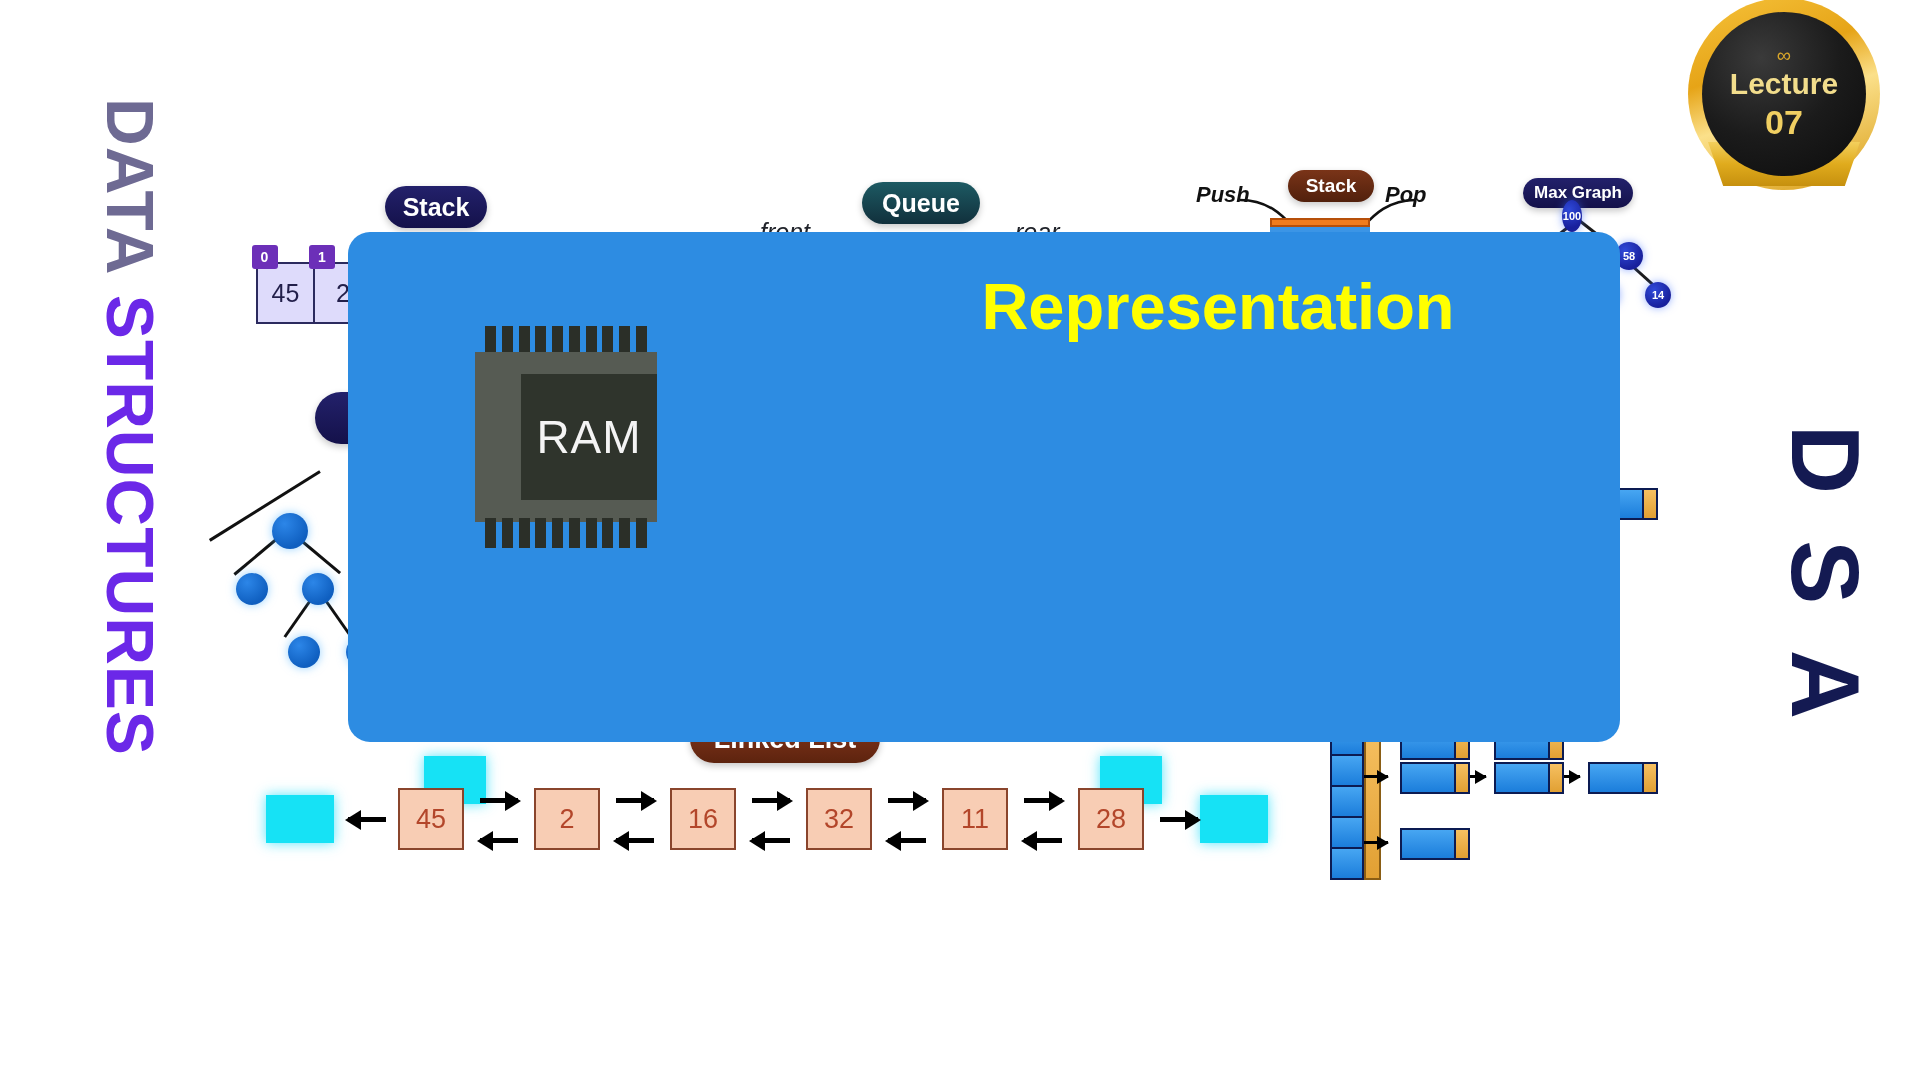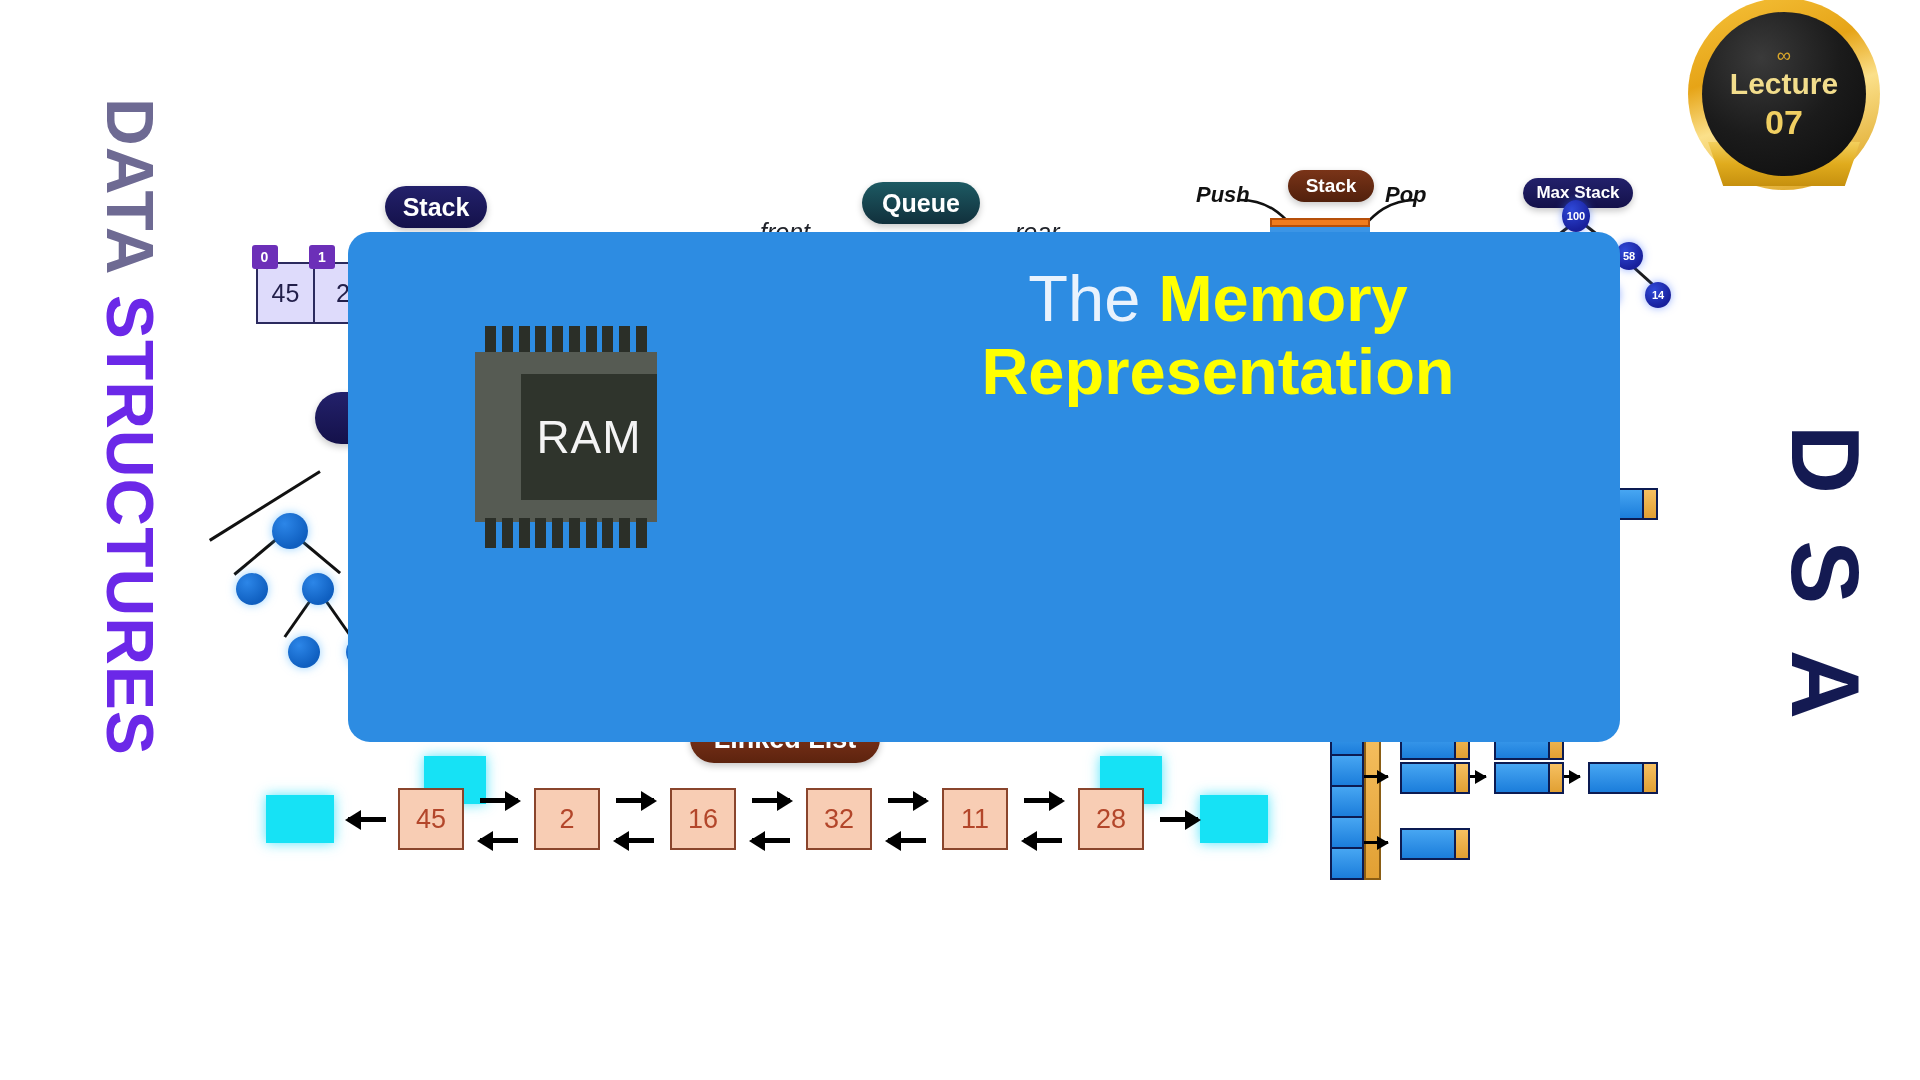--- a/index.html
+++ b/index.html
@@ -299,30 +299,30 @@
     </svg>
     <div class="stack">
       <div class="bar"></div>
       <div class="slot"></div>
       <div class="slot"></div>
       <div class="slot"></div>
       <div class="slot"></div>
     </div>
     <div style="position:absolute;left:1378px;top:228px;font-style:italic;font-size:24px;color:#2f7fd0;">Top</div>
 
-    <div class="pill pill-navy" style="left:1523px;top:178px;width:110px;height:30px;font-size:17px;">Max Stack</div>
+    <div class="pill pill-navy" style="left:1523px;top:178px;width:110px;height:30px;font-size:17px;">Max Graph</div>
     <div>
       <div class="heapedge" style="left:1578px;top:218px;width:58px;transform:rotate(38deg);"></div>
       <div class="heapedge" style="left:1578px;top:218px;width:60px;transform:rotate(-38deg) scaleX(-1);"></div>
       <div class="heapedge" style="left:1625px;top:258px;width:42px;transform:rotate(42deg);"></div>
       <div class="heapedge" style="left:1625px;top:258px;width:44px;transform:rotate(-42deg) scaleX(-1);"></div>
       <div class="heapedge" style="left:1535px;top:258px;width:40px;transform:rotate(42deg);"></div>
       <div class="heapedge" style="left:1535px;top:258px;width:42px;transform:rotate(-42deg) scaleX(-1);"></div>
 
-      <div class="heapnode" style="left:1562px;top:200px;width:28px;height:32px;">100</div>
+      <div class="heapnode" style="left:1562px;top:200px;width:20px;height:32px;">100</div>
       <div class="heapnode" style="left:1508px;top:244px;width:28px;height:28px;">19</div>
       <div class="heapnode" style="left:1615px;top:242px;width:28px;height:28px;">58</div>
       <div class="heapnode" style="left:1477px;top:282px;width:26px;height:26px;">12</div>
       <div class="heapnode" style="left:1541px;top:282px;width:26px;height:26px;">3</div>
       <div class="heapnode" style="left:1594px;top:282px;width:26px;height:26px;">25</div>
       <div class="heapnode" style="left:1645px;top:282px;width:26px;height:26px;">14</div>
       <div class="heapnode" style="left:1488px;top:326px;width:22px;height:22px;">2</div>
       <div class="heapnode" style="left:1528px;top:326px;width:22px;height:22px;">7</div>
       <div class="heapnode" style="left:1566px;top:326px;width:22px;height:22px;">1</div>
     </div>
@@ -566,18 +566,17 @@
           <span></span>
           <span></span>
           <span></span>
           <span></span>
           <span></span>
           <span></span>
       </div>
     </div>
 
     <div class="panel-title">
-      <div class="l1"><span>The </span><span class="y">Memory</span></div>
       <span class="l2">Representation</span>
     </div>
   </div>
 
 </div>
 
 </body></html>

